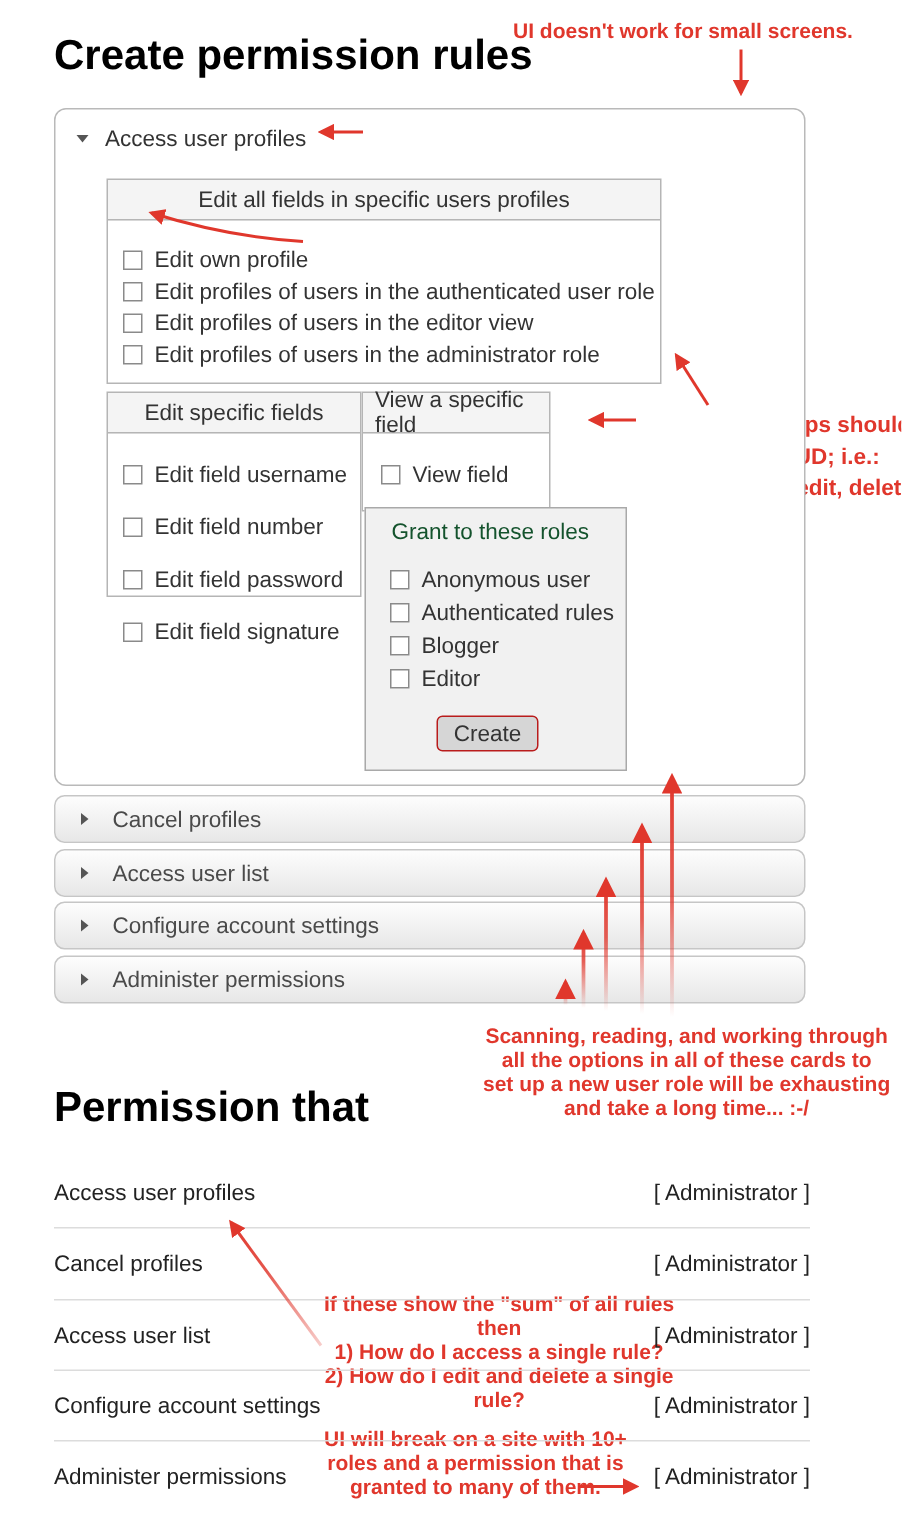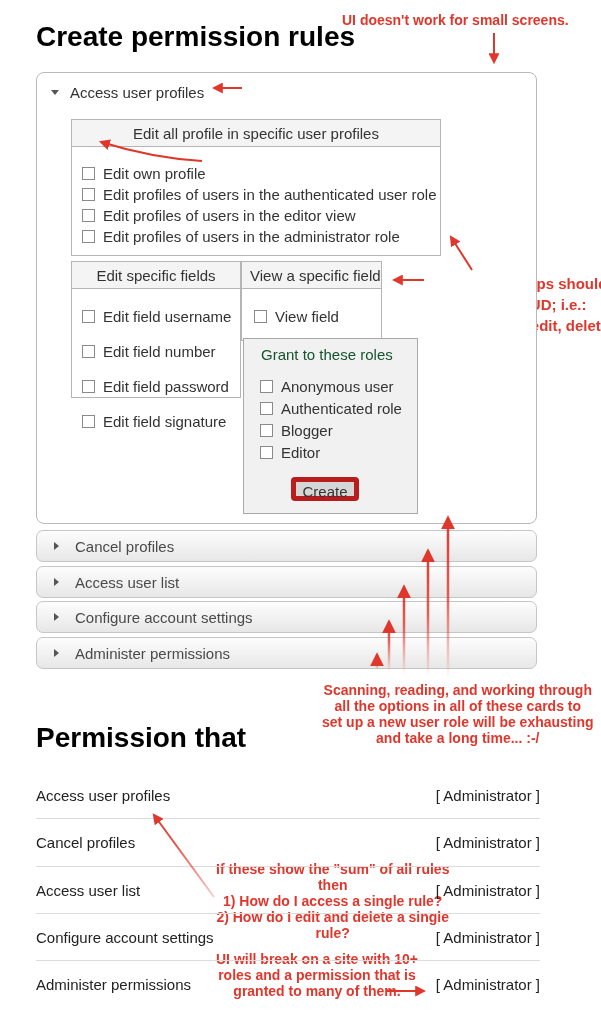--- a/index.html
+++ b/index.html
@@ -32,21 +32,21 @@
   .cbrow{display:flex;align-items:center;height:20px;gap:8px;}
   .cbrow input{
     appearance:none;-webkit-appearance:none;width:13px;height:13px;margin:0;
     border:1px solid #8a8a8a;background:#fff;flex:0 0 auto;
   }
   .cbrow span{font-size:15px;color:#333;white-space:nowrap;}
   .grant{background:#f1f1f1;border:1px solid #a9a9a9;}
   .grant-title{margin:7px 0 0 17px;font-size:15px;color:#14532d;}
   .create-btn{
     position:absolute;left:47px;top:138px;width:68px;height:24px;
-    background:#d6d6d6;border:5px solid #b91c1c;border-radius:4px;
+    background:#d6d6d6;border:1px solid #b91c1c;border-radius:4px;
     font-family:inherit;font-size:15px;color:#333;cursor:pointer;
   }
   
   .bar{
     left:36px;width:501px;height:32px;box-sizing:border-box;
     border:1px solid #c6c6c6;border-radius:7px;
     background:linear-gradient(#fdfdfd,#e7e7e7);
     display:flex;align-items:center;padding-left:17px;cursor:pointer;
   }
   .bar .lbl{margin-left:16px;font-size:15px;color:#4a4a4a;}
@@ -82,21 +82,21 @@
 roles and a permission that is
 granted to many of them.</div>
 
   <div class="abs panel">
     <div class="abs acc-header">
       <span class="tri-down"></span>
       <span class="lbl">Access user profiles</span>
     </div>
 
     <div class="abs group" style="left:34px;top:46px;width:370px;height:137px;">
-      <div class="g-head center">Edit all profile in specific user profiles</div>
+      <div class="g-head center">Edit all fields in specific users profiles</div>
       <div class="g-body" style="padding:16px 0 0 10px;gap:1px;">
         <label class="cbrow">
           <input type="checkbox" style="">
           <span>Edit own profile</span>
         </label>
         <label class="cbrow">
           <input type="checkbox" style="">
           <span>Edit profiles of users in the authenticated user role</span>
         </label>
         <label class="cbrow">
@@ -125,40 +125,40 @@
           <input type="checkbox" style="">
           <span>Edit field password</span>
         </label>
         <label class="cbrow">
           <input type="checkbox" style="">
           <span>Edit field signature</span>
         </label>
       </div>
     </div>
 
-    <div class="abs group" style="left:204px;top:188px;width:141px;height:80px;">
+    <div class="abs group" style="left:204px;top:188px;width:126px;height:80px;">
       <div class="g-head left">View a specific field</div>
       <div class="g-body" style="padding:17px 0 0 12px;">
         <label class="cbrow">
           <input type="checkbox" style="">
           <span>View field</span>
         </label>
       </div>
     </div>
 
     <div class="abs group grant" style="left:206px;top:265px;width:175px;height:176px;">
       <div class="grant-title">Grant to these roles</div>
       <div class="g-body" style="padding:13px 0 0 16px;gap:2px;">
         <label class="cbrow">
           <input type="checkbox" style="">
           <span>Anonymous user</span>
         </label>
         <label class="cbrow">
           <input type="checkbox" style="">
-          <span>Authenticated role</span>
+          <span>Authenticated rules</span>
         </label>
         <label class="cbrow">
           <input type="checkbox" style="">
           <span>Blogger</span>
         </label>
         <label class="cbrow">
           <input type="checkbox" style="">
           <span>Editor</span>
         </label>
       </div>

